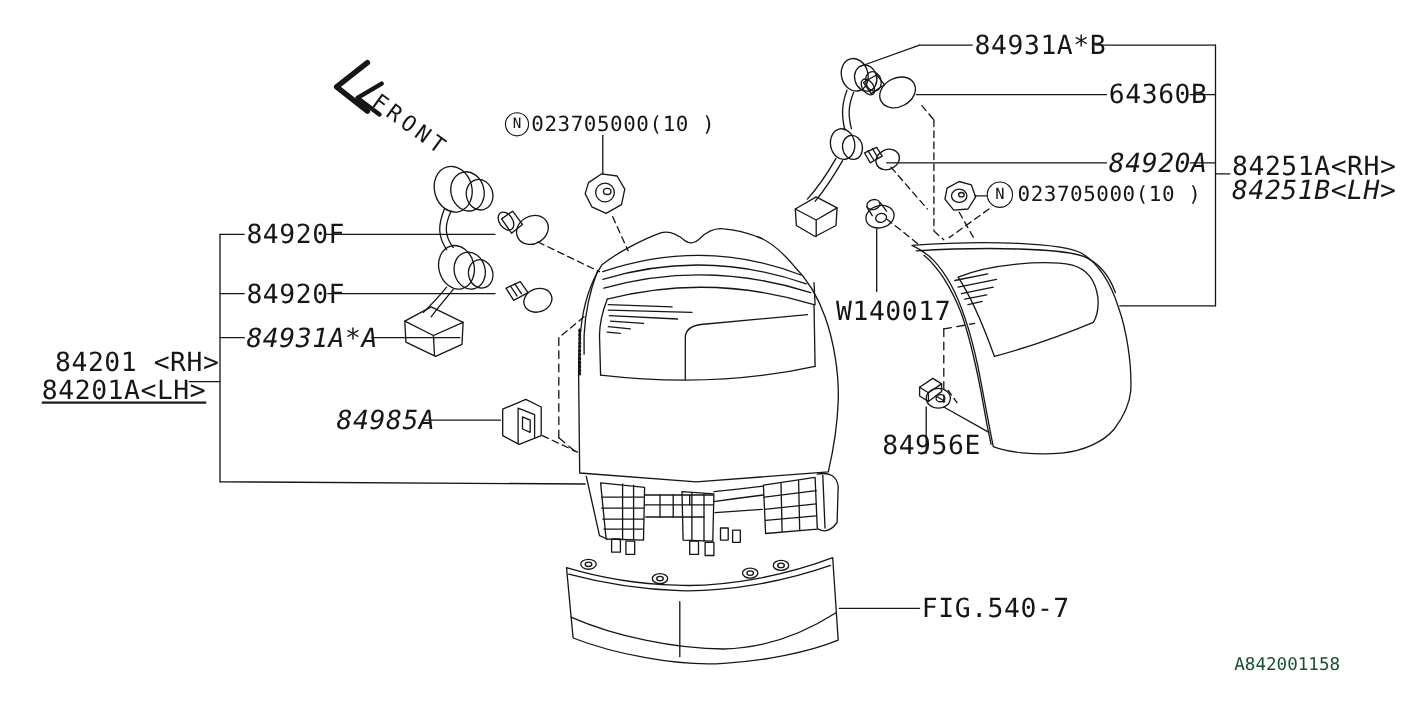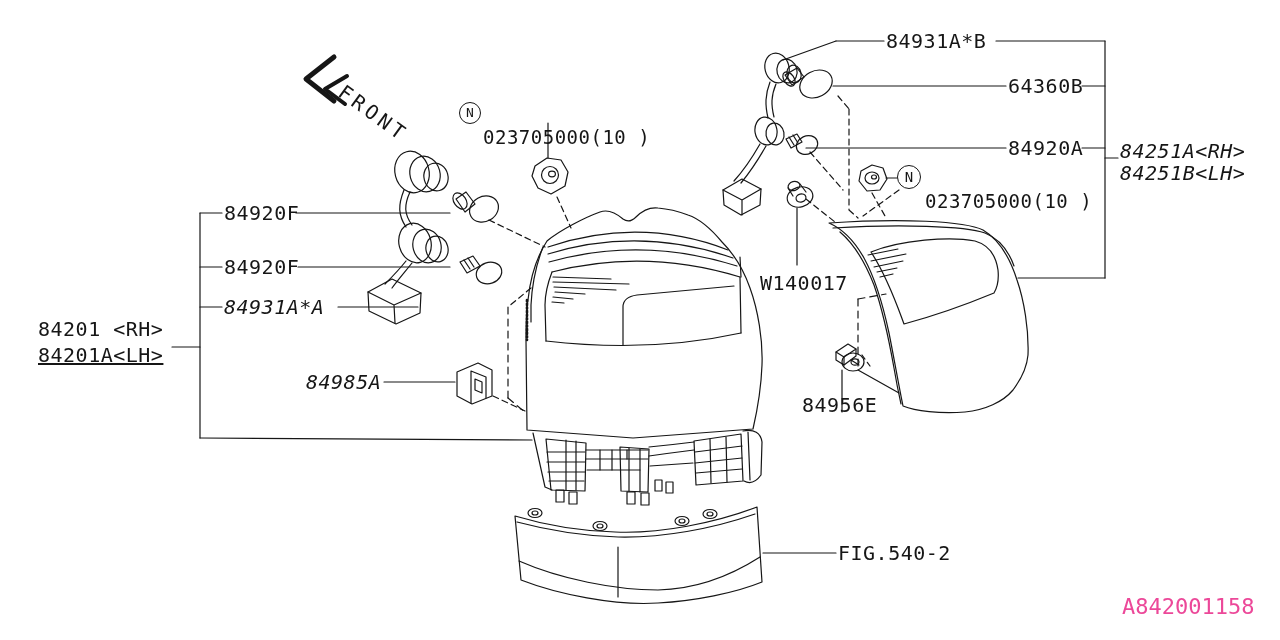--- a/index.html
+++ b/index.html
@@ -1,28 +1,28 @@
 <!DOCTYPE html>
 <html><head>
 <meta charset="utf-8">
 <style>
   html,body{margin:0;padding:0;background:#fff;}
   #stage{position:relative;width:1280px;height:640px;background:#ffffff;overflow:hidden;
          font-family:"DejaVu Sans Mono","Liberation Mono",monospace;color:#111;}
   svg{position:absolute;left:0;top:0;}
-  .lbl{position:absolute;font-size:20px;line-height:22px;white-space:pre;color:#161616;
+  .lbl{position:absolute;font-size:24px;line-height:22px;white-space:pre;color:#161616;
        letter-spacing:0.5px;}
-  .lbl.small{font-size:19px;margin-top:24px;}
+  .lbl.small{font-size:19px;}
   .ncirc{position:absolute;border:1.5px solid #161616;border-radius:50%;
          text-align:center;color:#161616;}
   .ncirc.left{left:459px;top:102px;width:20px;height:20px;line-height:20px;font-size:13px;}
   .ncirc.right{left:897px;top:165px;width:22px;height:22px;line-height:22px;font-size:14px;}
   .front{position:absolute;left:348px;top:80px;transform:rotate(36deg);transform-origin:0 0;
          font-size:20px;letter-spacing:4px;color:#161616;}
-  .docnum{position:absolute;left:1122px;top:594px;font-size:22px;color:#ec4899;}
+  .docnum{position:absolute;left:1122px;top:594px;font-size:16px;color:#14532d;}
 </style>
 </head>
 <body>
 
 <div id="stage">
 
 <svg width="1280" height="640" viewBox="0 0 1280 640">
   <g stroke="#161616" fill="none" stroke-width="1.2" stroke-linecap="round" stroke-linejoin="round">
 
     <g stroke-width="5">
@@ -227,33 +227,33 @@
 </svg>
 
 <div class="front">FRONT</div>
 
 <div class="ncirc left">N</div>
 <div class="lbl small" style="left:483px;top:102px;">023705000(10 )</div>
 
 <div class="lbl" style="left:224px;top:202px;">84920F</div>
 <div class="lbl" style="left:224px;top:256px;">84920F</div>
 <div class="lbl" style="left:224px;top:296px;font-style:italic;">84931A*A</div>
-<div class="lbl" style="left:38px;top:318px;">84201 &lt;RH&gt;</div>
+<div class="lbl" style="left:50px;top:318px;">84201 &lt;RH&gt;</div>
 <div class="lbl" style="left:38px;top:344px;text-decoration:underline;">84201A&lt;LH&gt;</div>
 <div class="lbl" style="left:306px;top:371px;font-style:italic;">84985A</div>
 
 <div class="lbl" style="left:886px;top:30px;">84931A*B</div>
 <div class="lbl" style="left:1008px;top:75px;">64360B</div>
-<div class="lbl" style="left:1008px;top:137px;">84920A</div>
+<div class="lbl" style="left:1008px;top:137px;font-style:italic;">84920A</div>
 
 <div class="ncirc right">N</div>
 <div class="lbl small" style="left:925px;top:166px;">023705000(10 )</div>
 
-<div class="lbl" style="left:1120px;top:140px;font-style:italic;">84251A&lt;RH&gt;</div>
+<div class="lbl" style="left:1120px;top:140px;">84251A&lt;RH&gt;</div>
 <div class="lbl" style="left:1120px;top:162px;font-style:italic;">84251B&lt;LH&gt;</div>
 
 <div class="lbl" style="left:760px;top:272px;">W140017</div>
 <div class="lbl" style="left:802px;top:394px;">84956E</div>
-<div class="lbl" style="left:838px;top:542px;">FIG.540-2</div>
+<div class="lbl" style="left:838px;top:542px;">FIG.540-7</div>
 
 <div class="docnum">A842001158</div>
 
 </div>
 
 </body></html>

